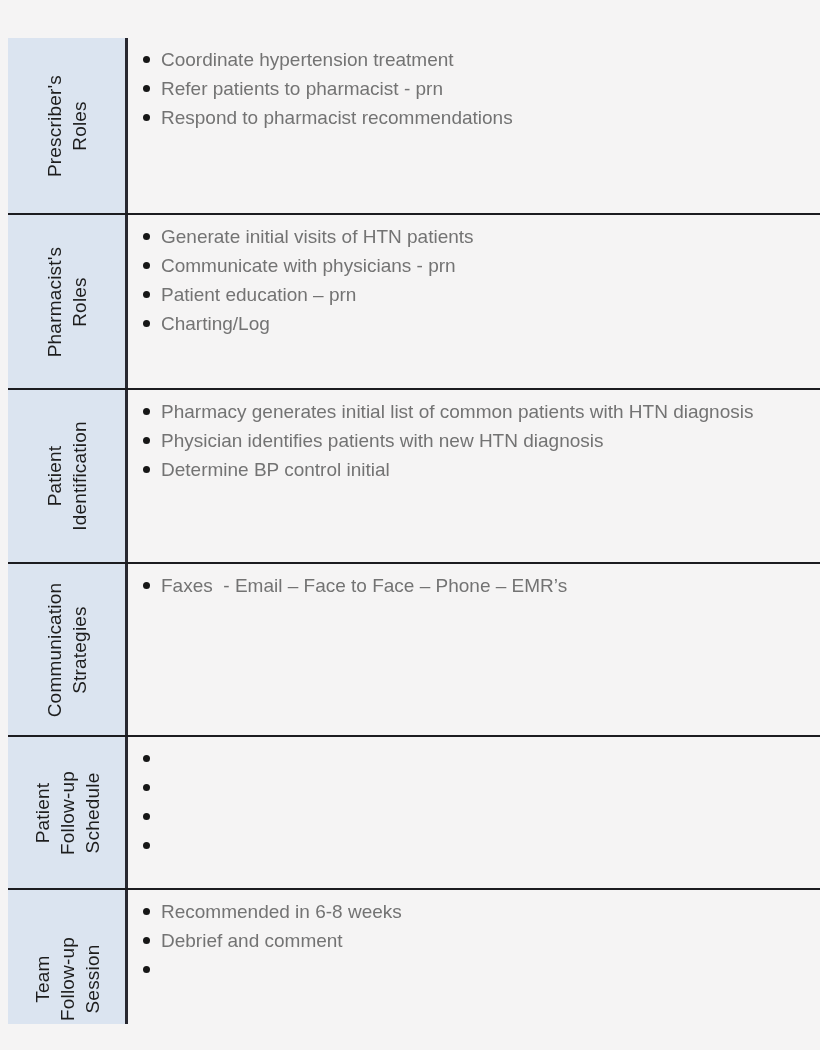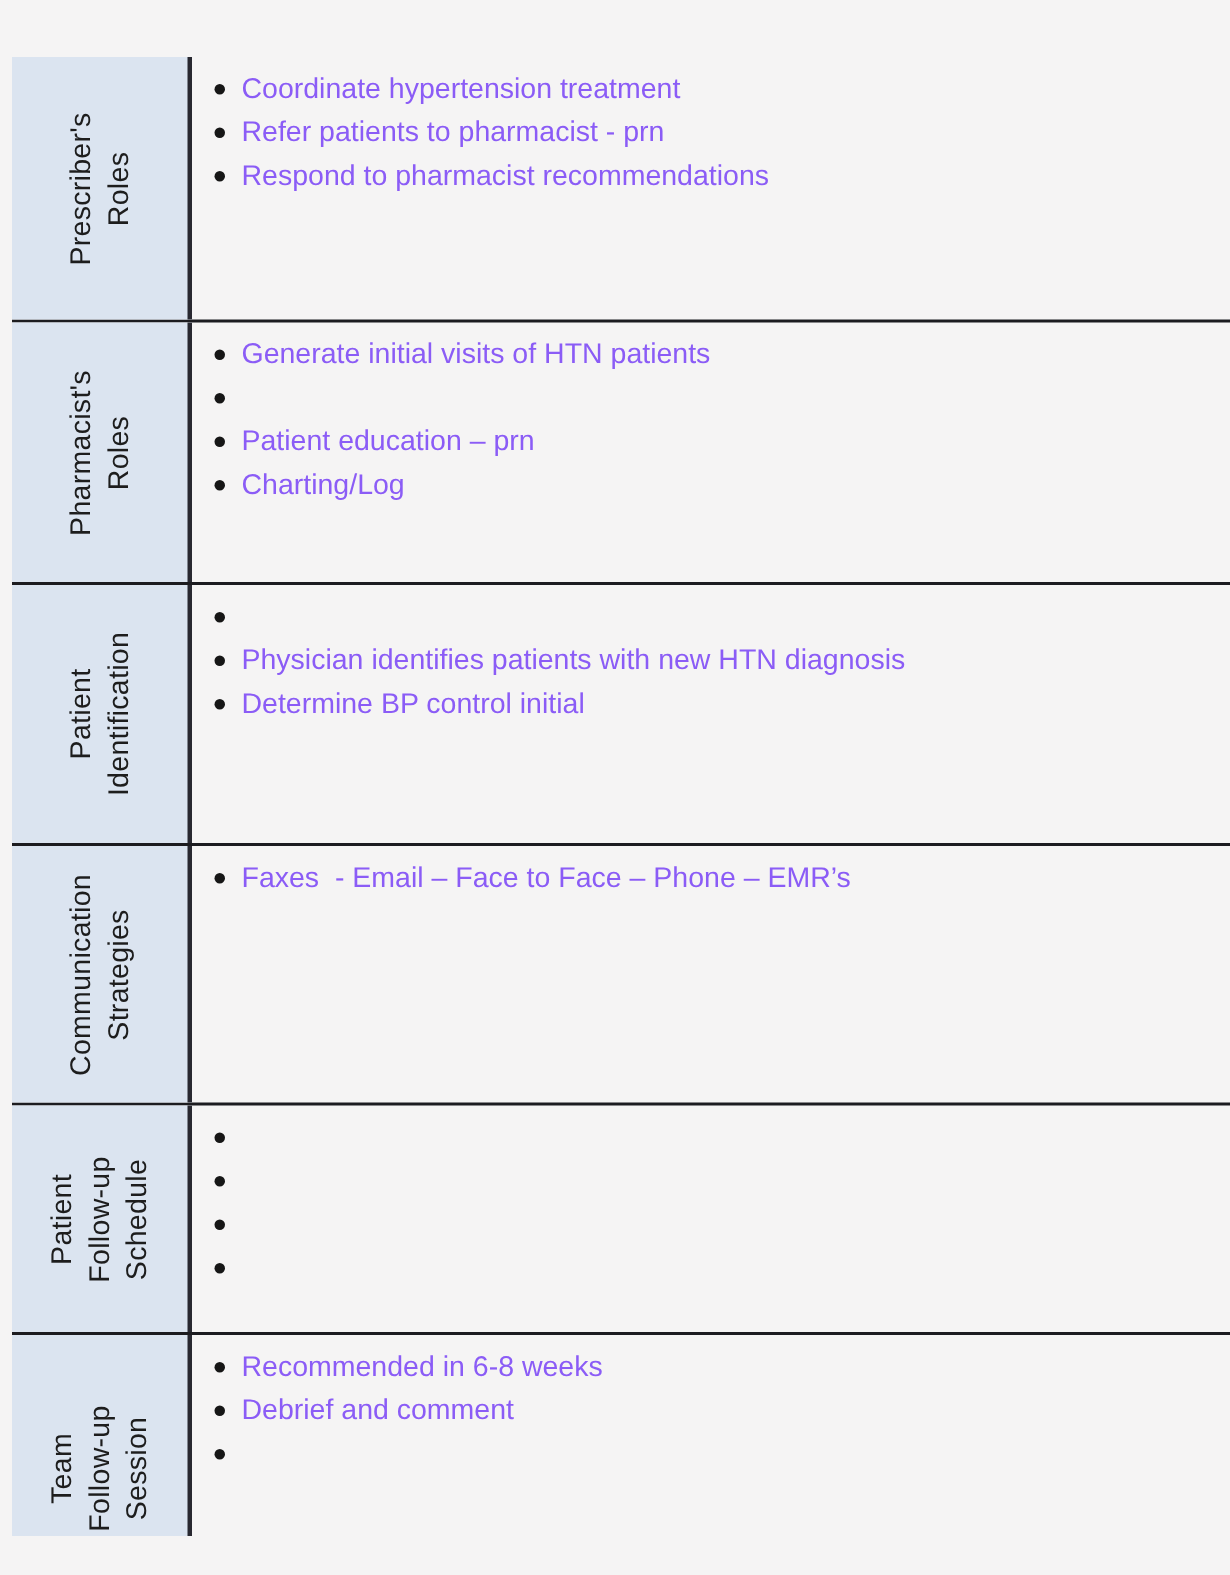--- a/index.html
+++ b/index.html
@@ -68,21 +68,21 @@
   .bullet-dot {
     flex: 0 0 7px;
     width: 7px;
     height: 7px;
     border-radius: 50%;
     background: #161616;
     margin: 11px 11px 0 0;
   }
   .bullet-text {
     font-size: 19px;
-    color: #8b5cf6;
+    color: #737373;
     white-space: pre-wrap;
   }
   .bullet-text.bold {
     font-weight: normal;
   }
 </style>
 </head>
 <body style="background: rgb(245, 244, 244);">
 
 <div id="roles-table">
@@ -115,20 +115,21 @@
           <div>Roles</div>
         </div>
       </div>
       <div class="content-cell">
         <div class="bullet-line">
           <span class="bullet-dot"></span>
           <span class="bullet-text">Generate initial visits of HTN patients</span>
         </div>
         <div class="bullet-line">
           <span class="bullet-dot"></span>
+          <span class="bullet-text">Communicate with physicians - prn</span>
         </div>
         <div class="bullet-line">
           <span class="bullet-dot"></span>
           <span class="bullet-text">Patient education – prn</span>
         </div>
         <div class="bullet-line">
           <span class="bullet-dot"></span>
           <span class="bullet-text">Charting/Log</span>
         </div>
       </div>
@@ -136,20 +137,21 @@
     <div class="row" style="height: 174px;">
       <div class="label-cell" style="background: rgb(219, 228, 240);">
         <div class="label-rot">
           <div>Patient</div>
           <div>Identification</div>
         </div>
       </div>
       <div class="content-cell">
         <div class="bullet-line">
           <span class="bullet-dot"></span>
+          <span class="bullet-text">Pharmacy generates initial list of common patients with HTN diagnosis</span>
         </div>
         <div class="bullet-line">
           <span class="bullet-dot"></span>
           <span class="bullet-text">Physician identifies patients with new HTN diagnosis</span>
         </div>
         <div class="bullet-line">
           <span class="bullet-dot"></span>
           <span class="bullet-text">Determine BP control initial</span>
         </div>
       </div>

